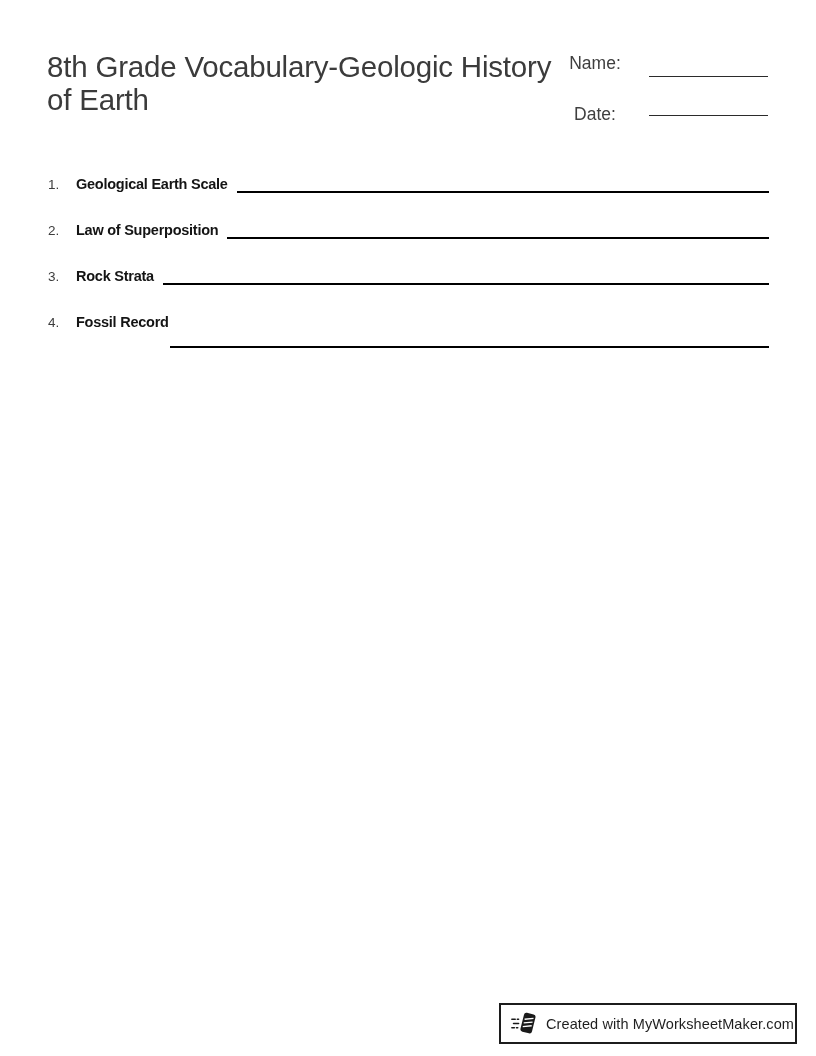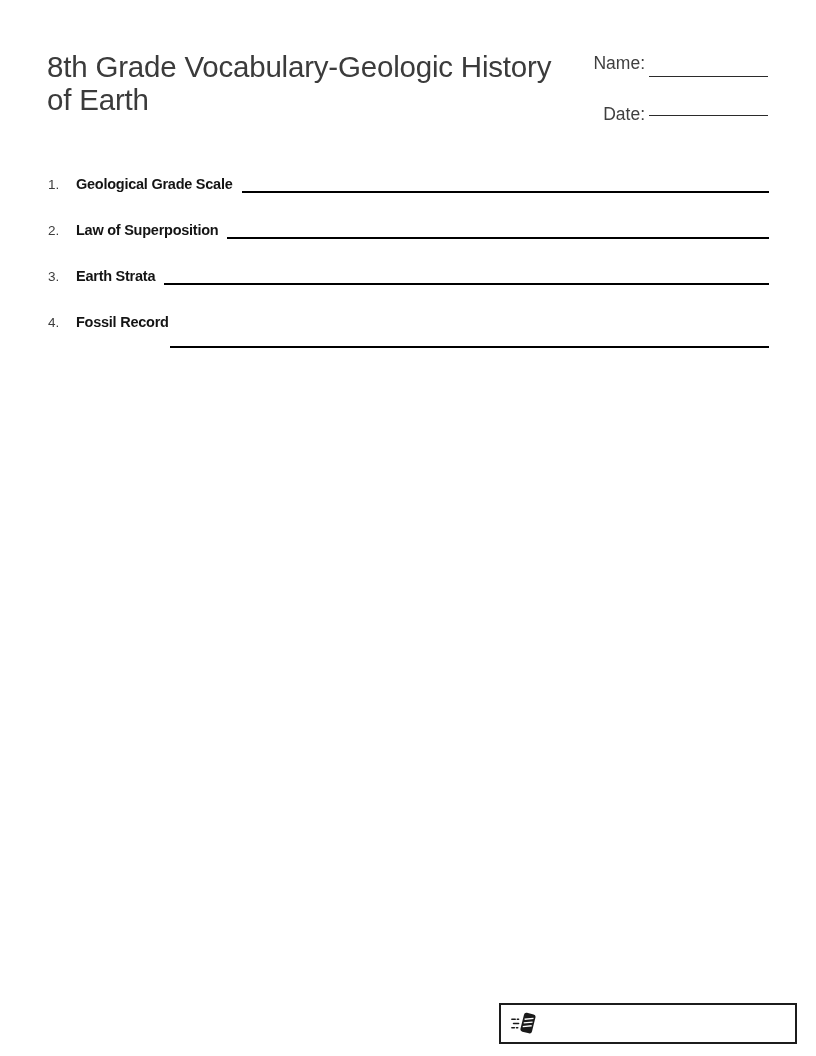--- a/index.html
+++ b/index.html
@@ -24,21 +24,21 @@
     width: 505px;
     font-size: 29.5px;
     line-height: 33px;
     color: #3b3b3b;
     letter-spacing: -0.2px;
     font-weight: 400;
   }
   .hdr-label {
     position: absolute;
     width: 100px;
-    text-align: right;
+    text-align: center;
     font-size: 17.5px;
     color: #3f3f3f;
   }
   .name-label { left: 545px; top: 53px; }
   .date-label { left: 545px; top: 104px; }
   .hdr-line {
     position: absolute;
     height: 0;
     border-bottom: 1.4px solid #2b2b2b;
     width: 119px;
@@ -128,33 +128,33 @@
   <div class="title">8th Grade Vocabulary-Geologic History of Earth</div>
 
   <div class="hdr-label name-label">Name:</div>
   <div class="hdr-line name-line"></div>
 
   <div class="hdr-label date-label">Date:</div>
   <div class="hdr-line date-line"></div>
 
   <div class="item item-1">
     <span class="num">1.</span>
-    <span class="term">Geological Grade Scale</span>
+    <span class="term">Geological Earth Scale</span>
     <span class="blank"></span>
   </div>
 
   <div class="item item-2">
     <span class="num">2.</span>
     <span class="term">Law of Superposition</span>
     <span class="blank"></span>
   </div>
 
   <div class="item item-3">
     <span class="num">3.</span>
-    <span class="term">Earth Strata</span>
+    <span class="term">Rock Strata</span>
     <span class="blank"></span>
   </div>
 
   <div class="item item-4">
     <span class="num">4.</span>
     <span class="term">Fossil Record</span>
   </div>
   <div class="blank-wrap"></div>
 
   <div class="footer-box">
@@ -166,15 +166,16 @@
           <line x1="1" y1="21" x2="8" y2="21" stroke-dasharray="3 2.5"></line>
         </g>
         <g transform="rotate(14 20 16)">
           <rect x="13" y="4" width="14" height="23" rx="3" fill="#1a1a1a"></rect>
           <line x1="15" y1="12" x2="25" y2="8.5" stroke="#ffffff" stroke-width="1.6"></line>
           <line x1="15" y1="16.5" x2="25" y2="13" stroke="#ffffff" stroke-width="1.6"></line>
           <line x1="15" y1="21" x2="25" y2="17.5" stroke="#ffffff" stroke-width="1.6"></line>
         </g>
       </svg>
     </span>
+    <span class="footer-text">Created with MyWorksheetMaker.com</span>
   </div>
 
 </div>
 
 </body></html>

